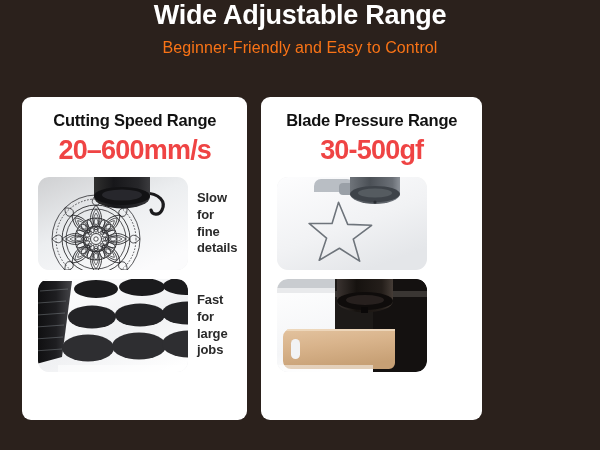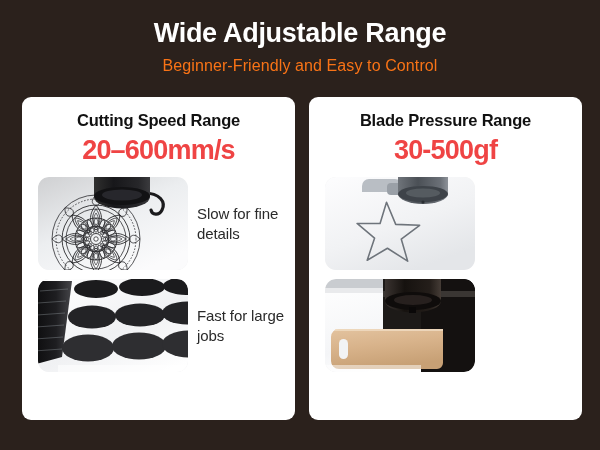--- a/index.html
+++ b/index.html
@@ -3,32 +3,32 @@
 <meta charset="utf-8">
 <style>
   * { margin:0; padding:0; box-sizing:border-box; }
   html,body { width:600px; height:450px; }
   body {
     background:#2b211c;
     font-family:"Liberation Sans", sans-serif;
     overflow:hidden;
     position:relative;
   }
-  .header { text-align:center; padding-top:18px; }
+  .header { text-align:center; }
   .title {
     font-size:27px; font-weight:bold; color:#ffffff;
     letter-spacing:-0.3px; line-height:1.15;
   }
   .subtitle {
     font-size:16px; font-weight:normal; color:#f97316;
     margin-top:8px; letter-spacing:0.1px;
   }
   .cards {
     position:absolute; left:22px; top:97px;
-    width:560px; height:323px;
+    width:460px; height:323px;
     display:flex; gap:14px;
   }
   .card {
     flex:1 1 0; background:#ffffff; border-radius:9px;
     display:flex; flex-direction:column; align-items:center;
     padding:14px 10px 12px 10px;
   }
   .card-title {
     font-size:16.5px; font-weight:bold; color:#111111;
     letter-spacing:-0.2px; text-align:center;
@@ -38,22 +38,23 @@
     letter-spacing:-0.8px; margin-top:5px; text-align:center;
   }
   .rows { width:100%; margin-top:11px; display:flex; flex-direction:column; gap:9px; }
   .row { display:flex; align-items:center; gap:9px; padding-left:6px; }
   .thumb {
     width:150px; height:93px; border-radius:11px;
     overflow:hidden; flex:0 0 auto; background:#f2f2f3;
   }
   .thumb svg { display:block; width:150px; height:93px; }
   .caption {
-    font-size:15px; color:#2a2a2a; line-height:1.3;
+    font-size:13px; color:#2a2a2a; line-height:1.3;
     letter-spacing:-0.1px;
+    font-weight:bold;
   }
 </style>
 </head>
 <body>
 
 <div class="header">
   <div class="title">Wide Adjustable Range</div>
   <div class="subtitle">Beginner-Friendly and Easy to Control</div>
 </div>
 

